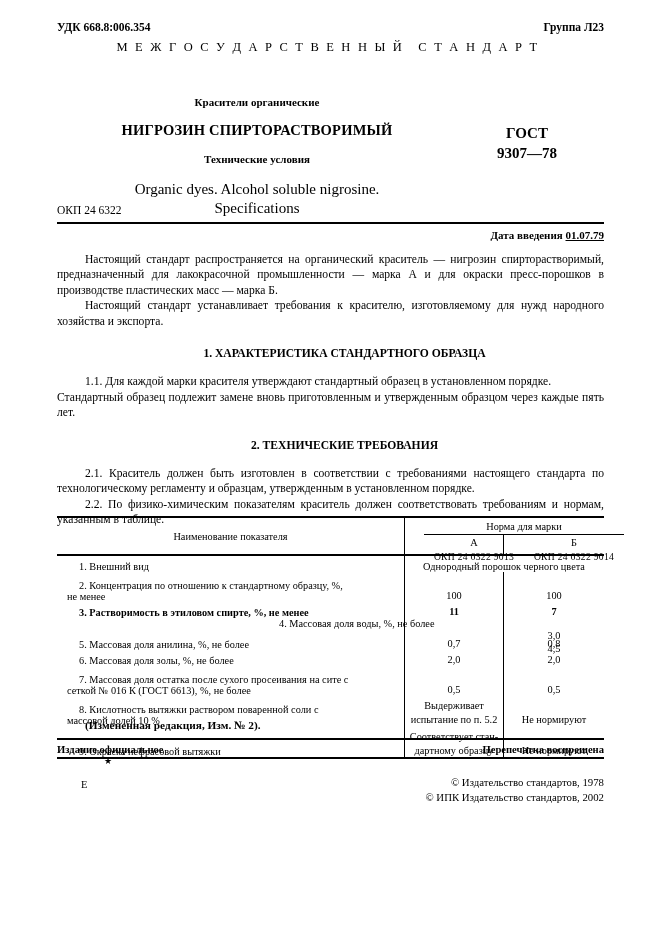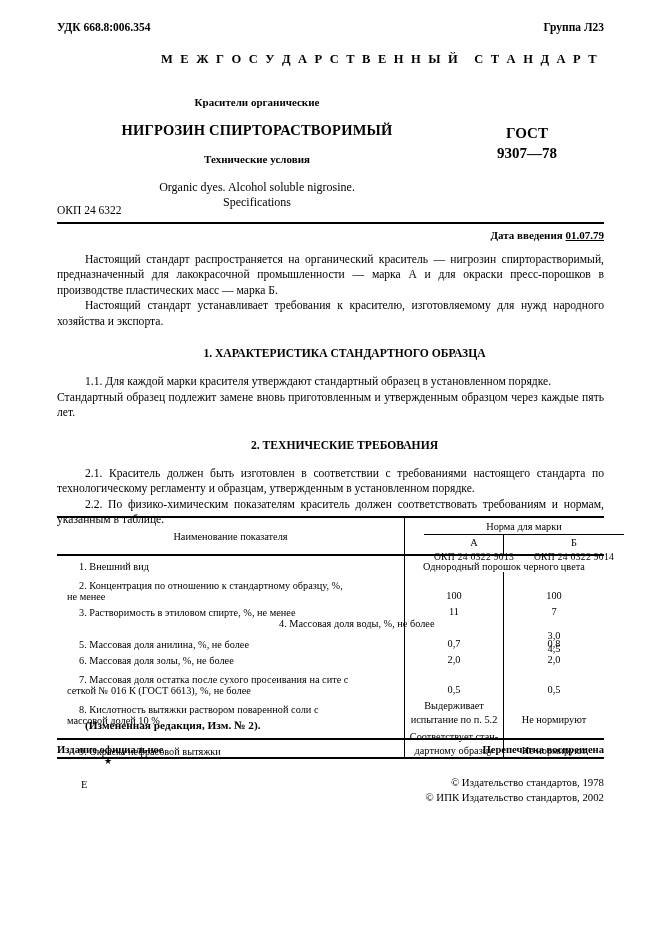--- a/index.html
+++ b/index.html
@@ -32,24 +32,24 @@
     display: flex;
     justify-content: space-between;
     align-items: baseline;
     font-weight: bold;
     font-size: 11.5px;
   }
 
   .mgs-title {
     position: absolute;
     left: 57px;
-    top: 52px;
-    width: 547px;
-    text-align: right;
-    font-weight: bold;
+    top: 40px;
+    width: 547px;
+    text-align: center;
+    font-weight: normal;
     font-size: 12.5px;
     letter-spacing: 0.5px;
   }
   .mgs-title span.sp { display: inline-block; width: 9px; }
 
   
   .title-block {
     position: absolute;
     left: 57px;
     top: 96px;
@@ -69,21 +69,21 @@
     font-size: 14.5px;
     margin: 14px 0 0 0;
     letter-spacing: 0.2px;
   }
   .t-line3 {
     font-weight: bold;
     font-size: 11px;
     margin: 14px 0 0 0;
   }
   .t-en {
-    font-size: 12px;
+    font-size: 15px;
     margin: 15px 0 0 0;
     line-height: 1.25;
     text-align: center;
   }
   .gost-box {
     position: absolute;
     left: 400px;
     top: 27px;
     width: 140px;
     text-align: center;
@@ -360,21 +360,21 @@
           <div class="c-span">Однородный порошок черного цвета</div>
         </div>
         <div class="trow" style="height: 30px; justify-content: space-between;">
           <div class="c-name just">
             <span class="ln ind">2. Концентрация по отношению к стандартному образцу, %,</span>
             <span class="ln">не менее</span>
           </div>
           <div class="c-a"><span>100</span></div>
           <div class="c-b"><span>100</span></div>
         </div>
-        <div class="trow" style="height: 16px;">
+        <div class="trow" style="height: 16px; font-weight: bold;">
           <div class="c-name">
             <span class="ln ind">3. Растворимость в этиловом спирте, %, не менее</span>
           </div>
           <div class="c-a"><span>11</span></div>
           <div class="c-b"><span>7</span></div>
         </div>
         <div class="trow" style="height: 16px; flex-direction: column;">
           <div class="c-name">
             <span class="ln ind">4. Массовая доля воды, %, не более</span>
           </div>

